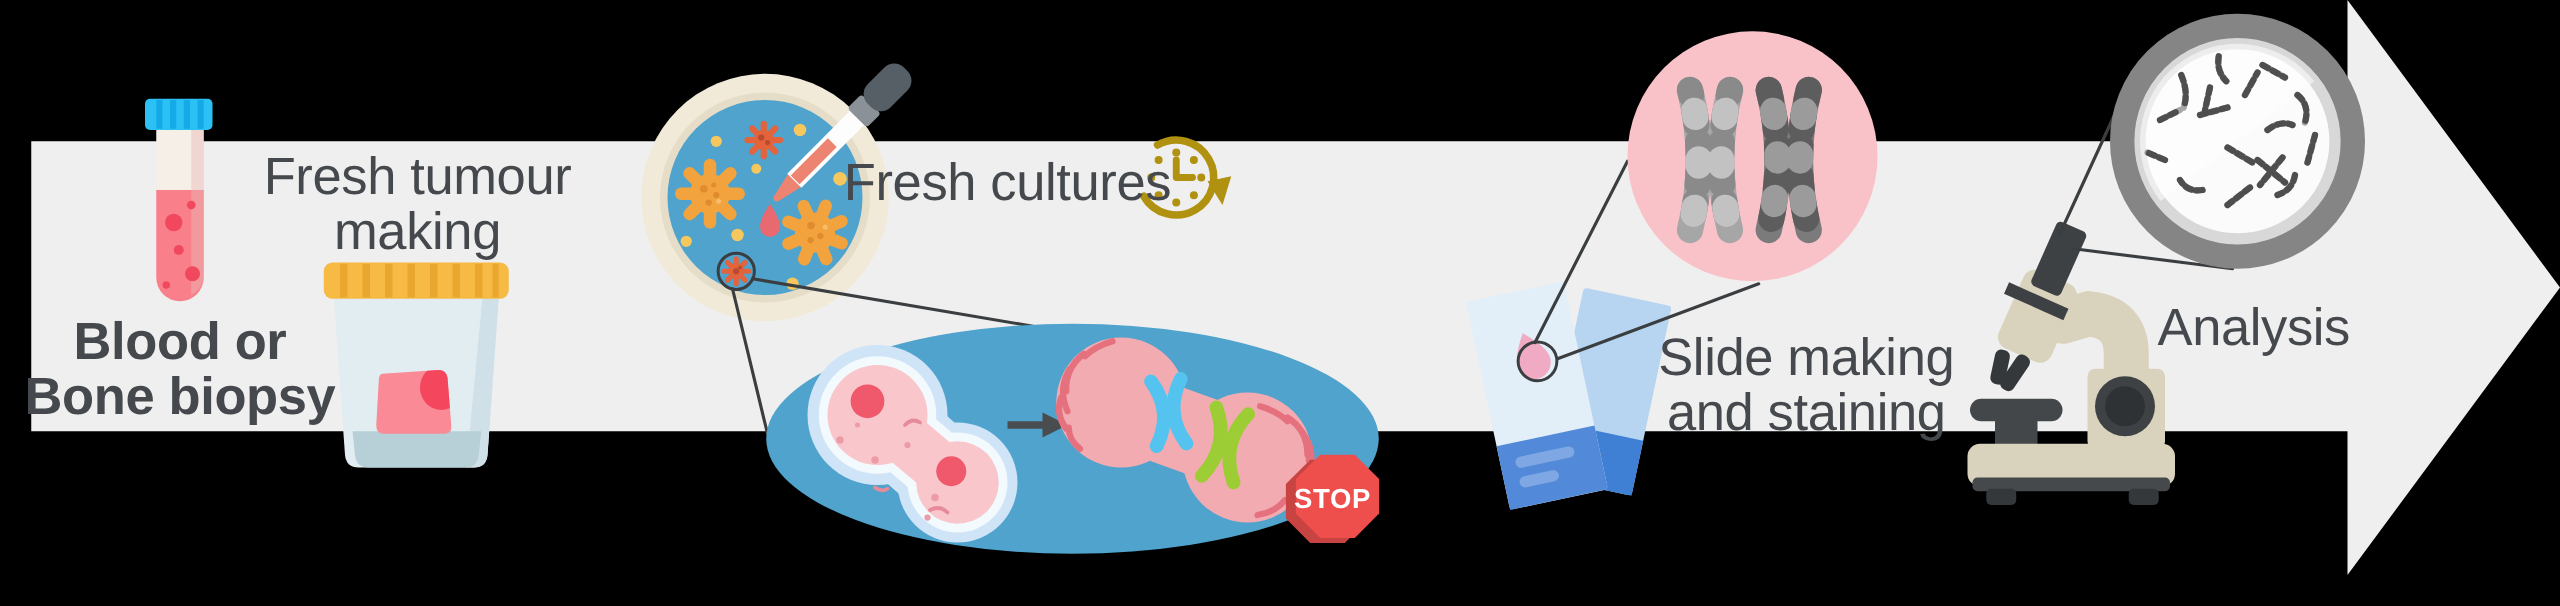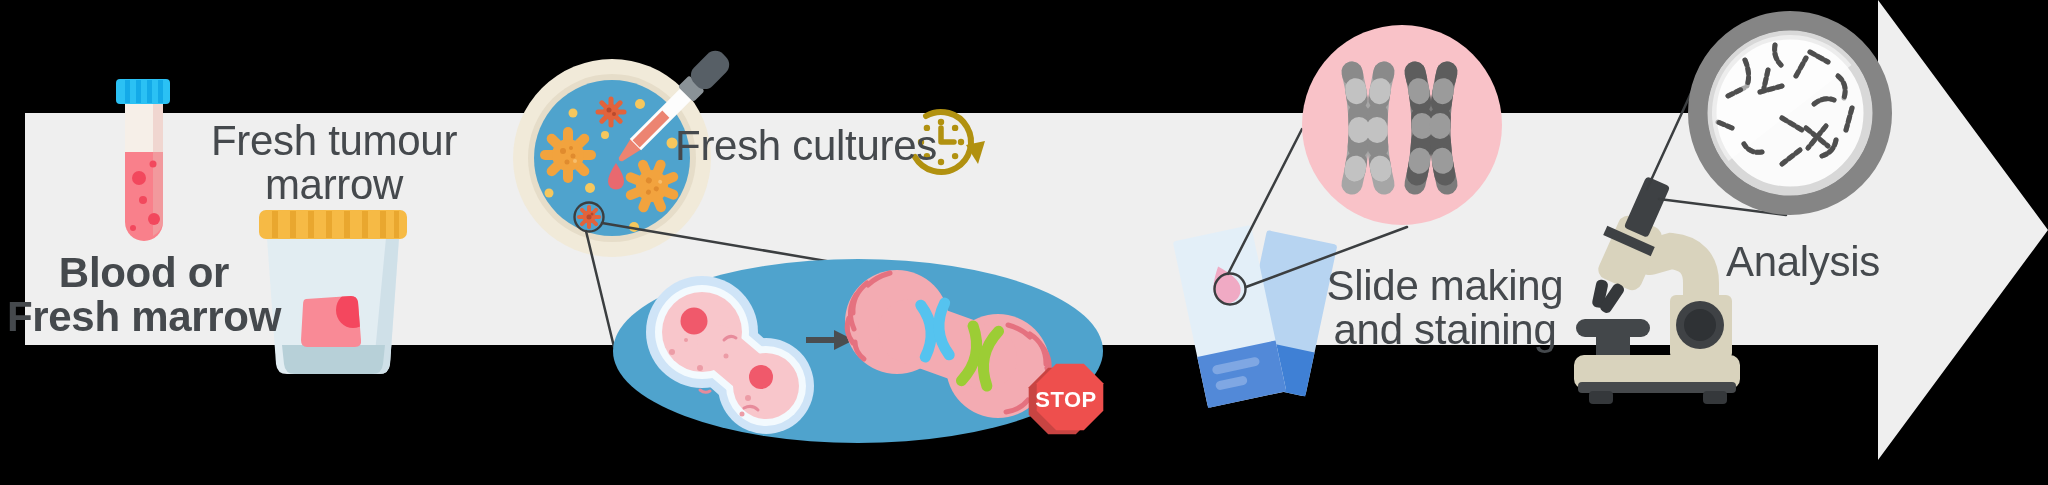--- a/index.html
+++ b/index.html
@@ -400,26 +400,26 @@
           <circle cx="-14.1" cy="-14.1" r="3.2"></circle>
     </g>
     <path d="M0,-14 L0,0 L13,0" fill="none" stroke="#b19110" stroke-width="5.5" stroke-linecap="round" stroke-linejoin="round"></path>
     <polygon points="25,3 44,-1 37,22" fill="#b19110"></polygon>
   </g>
 
 </svg>
 
 <div class="label label-blood">
   <div>Blood or</div>
-  <div>Fresh marrow</div>
+  <div>Bone biopsy</div>
 </div>
 
 <div class="label label-biopsy">
   <div>Fresh tumour</div>
-  <div>marrow</div>
+  <div>making</div>
 </div>
 
 <div class="label label-culture">
   <div>Fresh cultures</div>
 </div>
 
 <div class="label label-slide">
   <div>Slide making</div>
   <div>and staining</div>
 </div>

